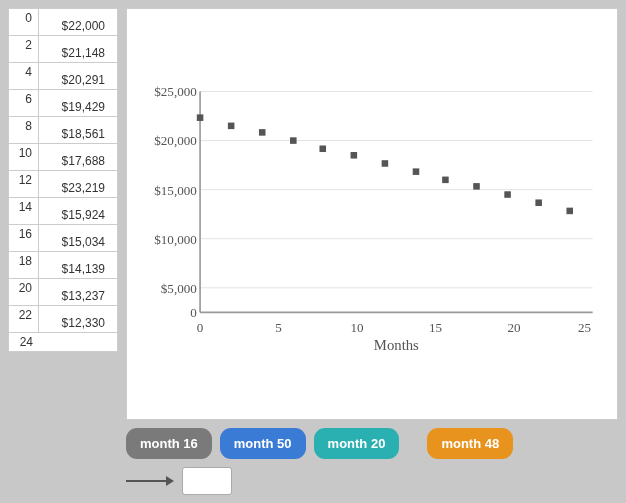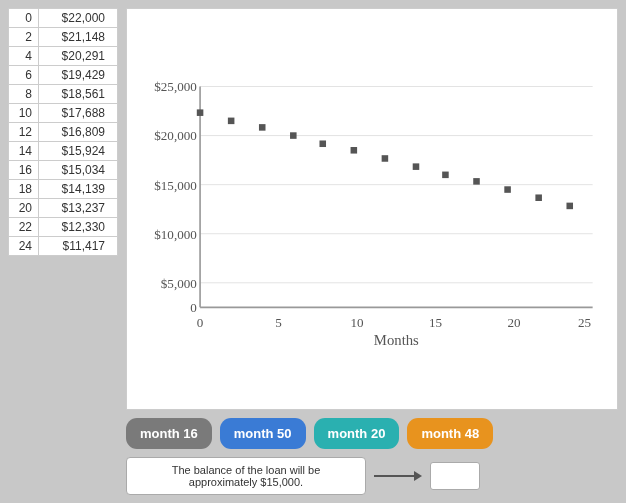--- a/index.html
+++ b/index.html
@@ -46,20 +46,21 @@
     .table-cell:last-child {
       border-right: none;
     }
     .cell-month {
       width: 30px;
       text-align: right;
     }
     .cell-balance {
       width: 72px;
       text-align: right;
+      margin-top: 8px;
     }
     .right-panel {
       display: flex;
       flex-direction: column;
       flex: 1;
       gap: 8px;
     }
     .chart-area {
       background: white;
       border: 1px solid #ccc;
@@ -109,21 +110,21 @@
       border: none;
       border-radius: 11px;
       font-size: 13px;
       font-weight: 600;
       cursor: pointer;
       color: white;
     }
     .btn-gray { background: #7a7a7a; }
     .btn-blue { background: #3a7bd5; text-align: right; }
     .btn-teal { background: #2ab0b0; text-align: right; }
-    .btn-orange { background: #e8931e; }
+    .btn-orange { background: #e8931e; margin-left: 20px; }
     .answers-area {
       display: flex;
       flex-direction: column;
       gap: 6px;
       flex-shrink: 0;
     }
     .answer-row {
       display: flex;
       flex-direction: row;
       align-items: center;
@@ -189,21 +190,21 @@
       <div class="table-row">
     <span class="table-cell cell-month">8</span>
     <span class="table-cell cell-balance">$18,561</span>
   </div>
       <div class="table-row">
     <span class="table-cell cell-month">10</span>
     <span class="table-cell cell-balance">$17,688</span>
   </div>
       <div class="table-row">
     <span class="table-cell cell-month">12</span>
-    <span class="table-cell cell-balance">$16,809</span>
+    <span class="table-cell cell-balance">$23,219</span>
   </div>
       <div class="table-row">
     <span class="table-cell cell-month">14</span>
     <span class="table-cell cell-balance">$15,924</span>
   </div>
       <div class="table-row">
     <span class="table-cell cell-month">16</span>
     <span class="table-cell cell-balance">$15,034</span>
   </div>
       <div class="table-row">
@@ -213,21 +214,20 @@
       <div class="table-row">
     <span class="table-cell cell-month">20</span>
     <span class="table-cell cell-balance">$13,237</span>
   </div>
       <div class="table-row">
     <span class="table-cell cell-month">22</span>
     <span class="table-cell cell-balance">$12,330</span>
   </div>
       <div class="table-row">
     <span class="table-cell cell-month">24</span>
-    <span class="table-cell cell-balance">$11,417</span>
   </div>
     </div>
 
   <div class="right-panel">
     <div class="chart-area">
       <div class="chart-title"></div>
       <div class="chart-inner">
         <div class="y-axis-label"></div>
         <div class="chart-plot">
           <svg class="chart-svg" viewBox="0 0 280 160">
@@ -279,21 +279,20 @@
 
     <div class="buttons-row">
     <button class="month-btn btn-gray">month 16</button>
         <button class="month-btn btn-blue">month 50</button>
         <button class="month-btn btn-teal">month 20</button>
         <button class="month-btn btn-orange">month 48</button>
       </div>
 
     <div class="answers-area">
     <div class="answer-row">
-    <div class="answer-text">The balance of the loan will be approximately $15,000.</div>
     <div class="arrow-line">
       <div class="arrow-shaft"></div>
       <div class="arrow-head"></div>
     </div>
     <div class="answer-box"></div>
   </div>
       </div>
   </div>
 </div>
 

